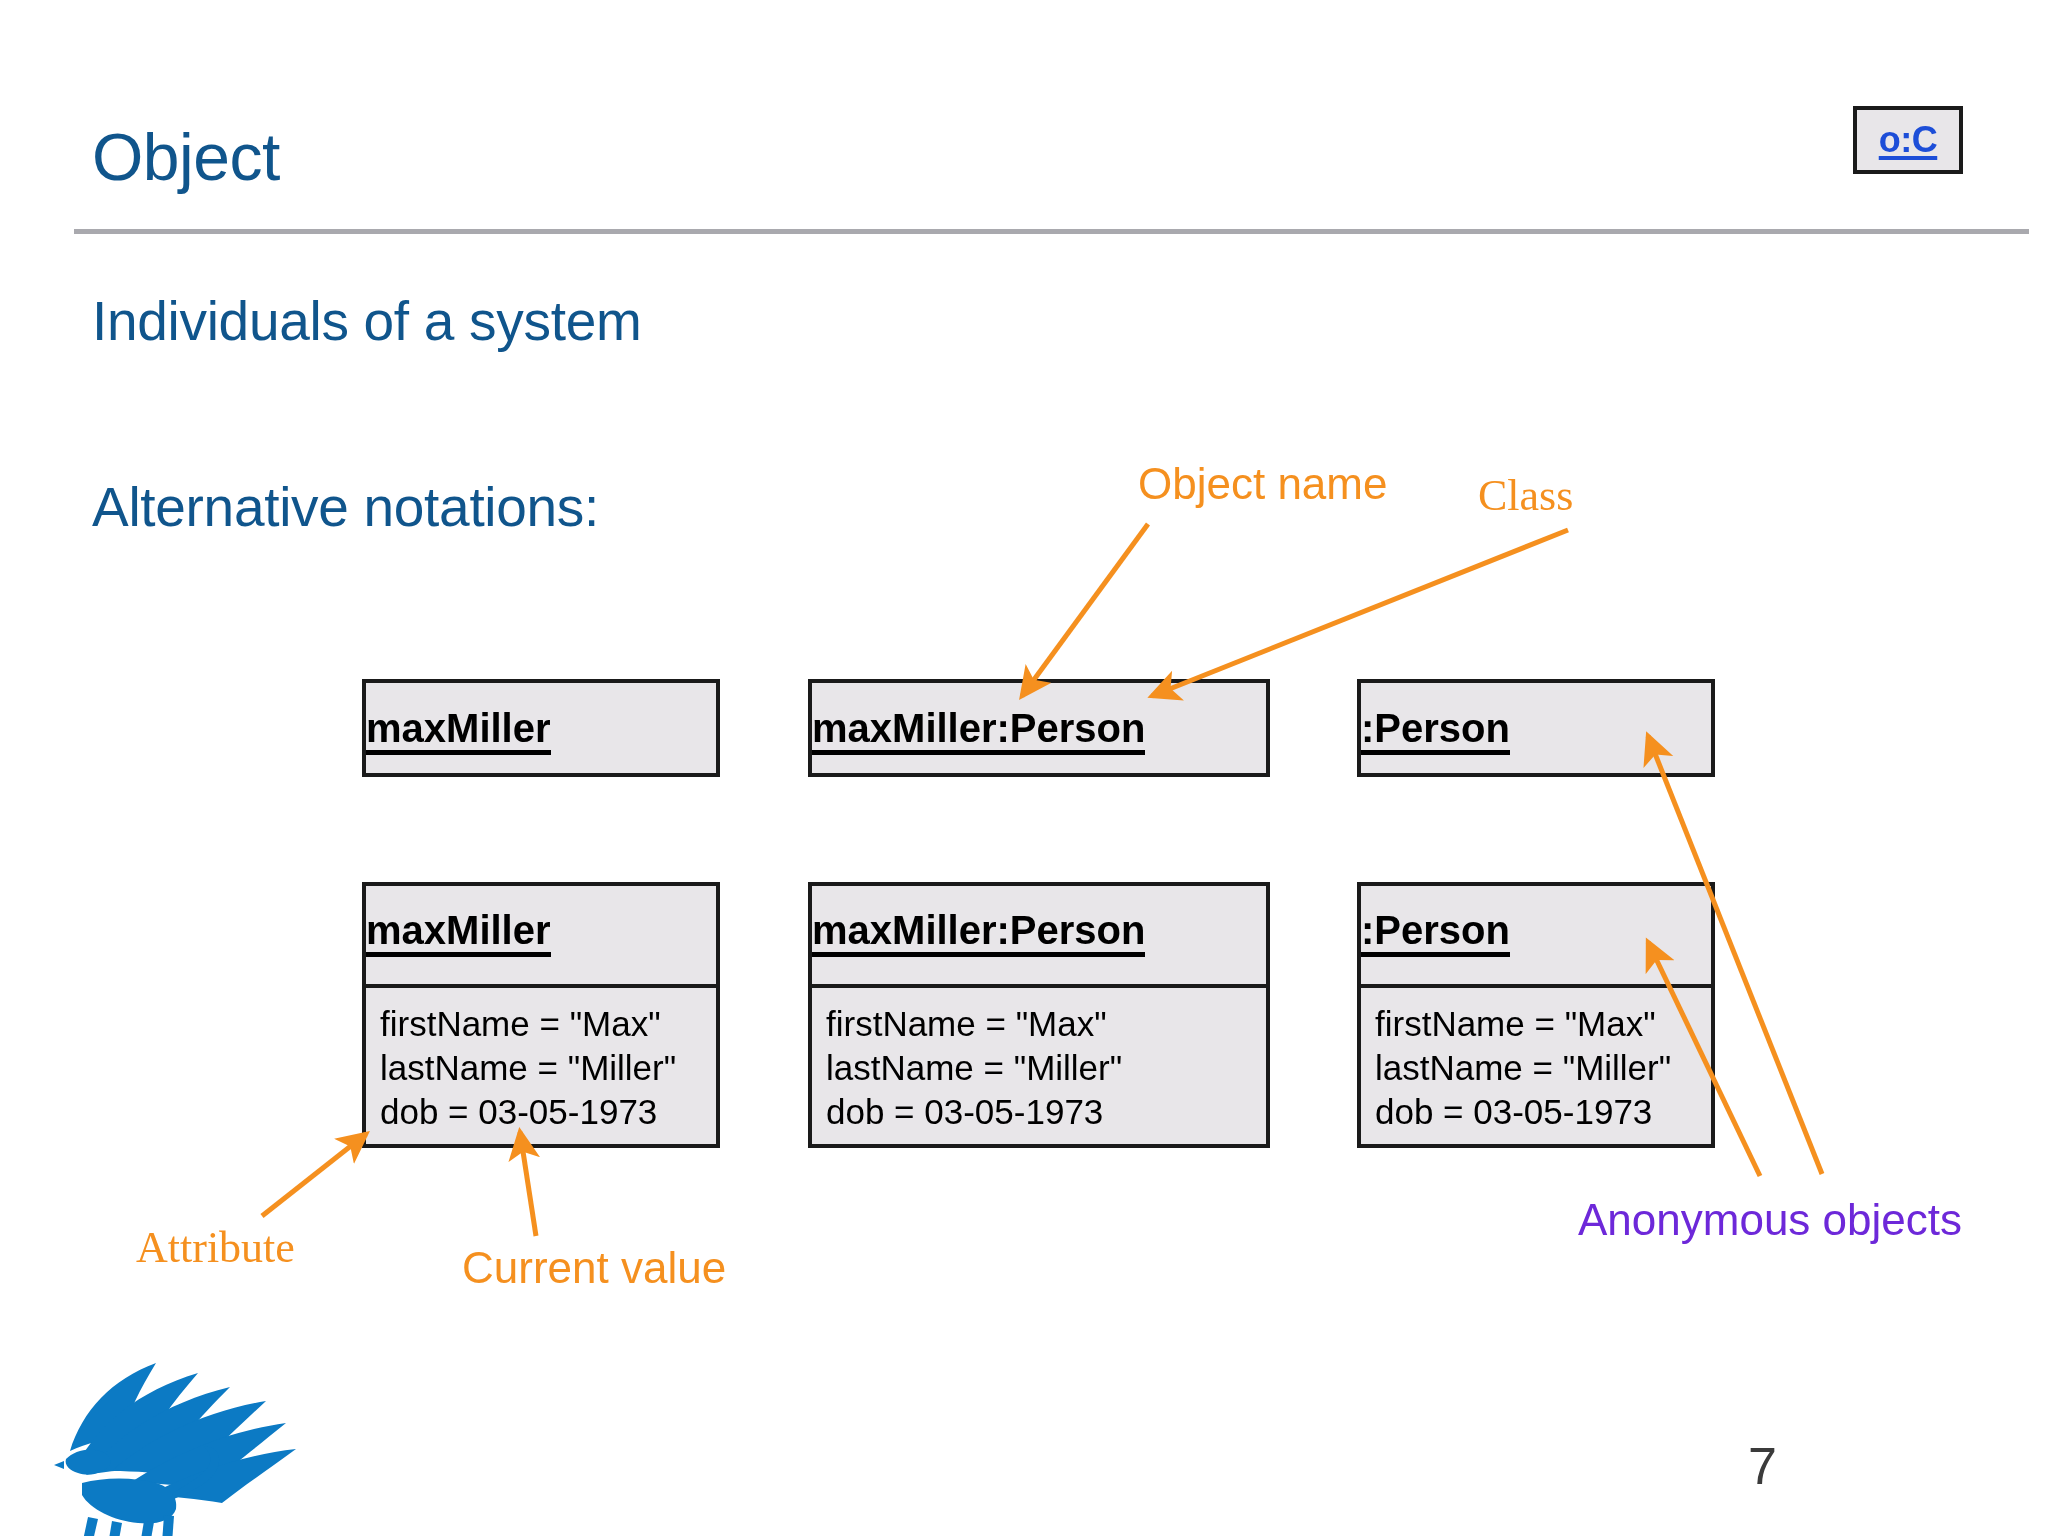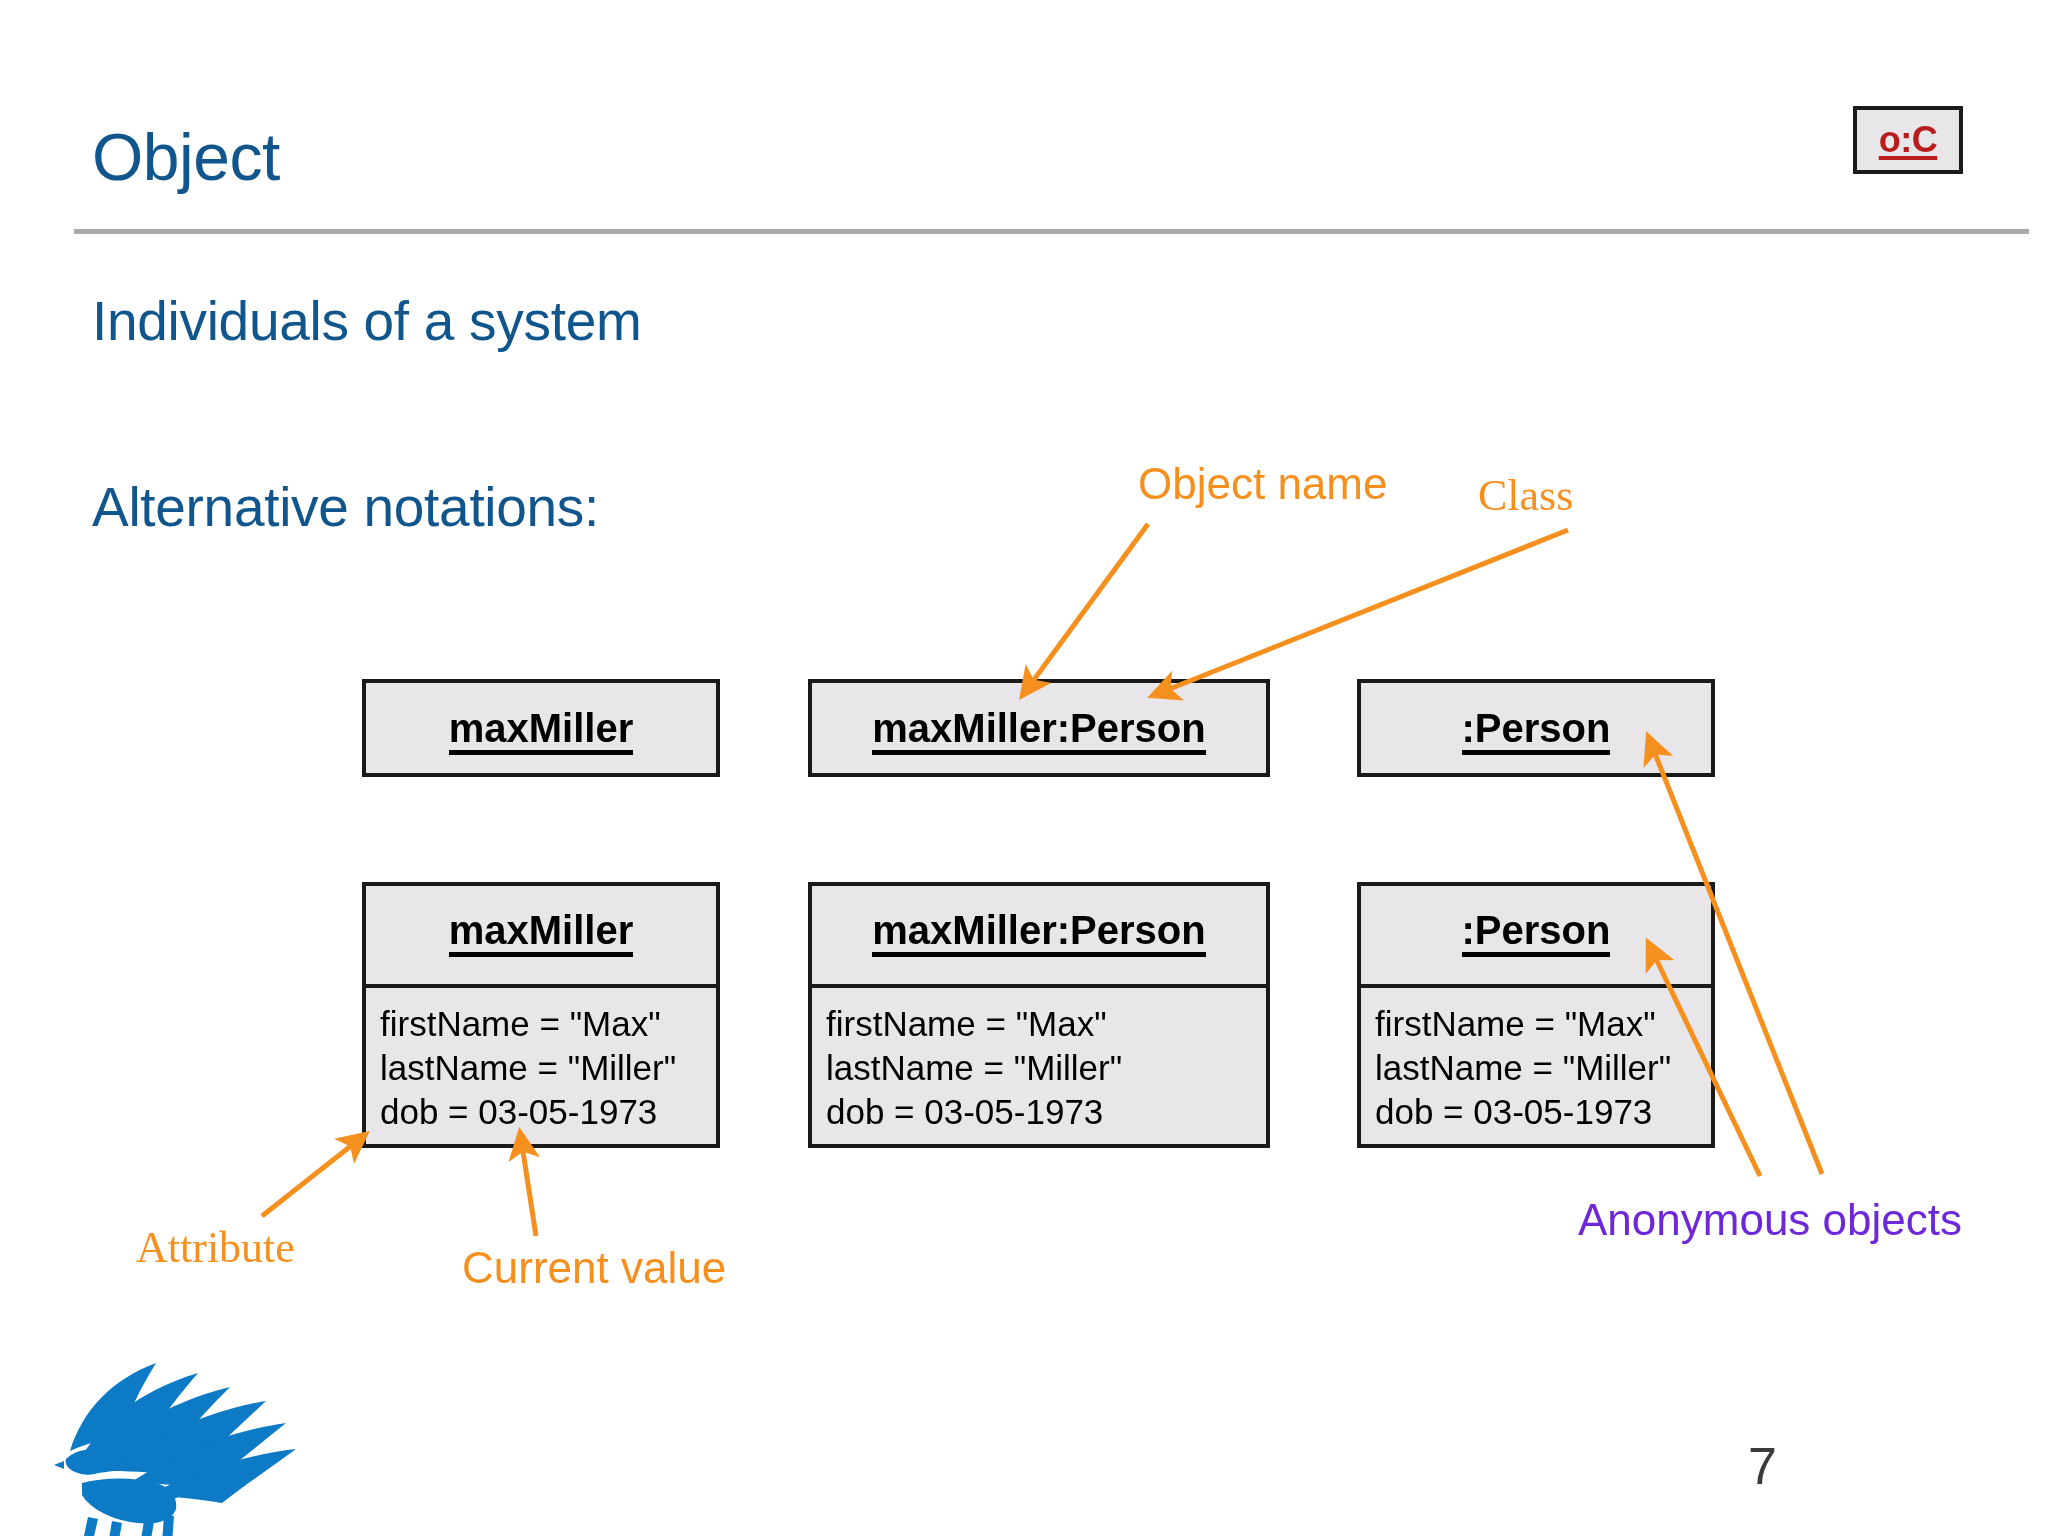--- a/index.html
+++ b/index.html
@@ -51,21 +51,21 @@
     height: 68px;
     background: #e8e6e9;
     border: 4px solid #1a1a1a;
     display: flex;
     align-items: center;
     justify-content: center;
   }
   .oc-badge-text {
     font-size: 36px;
     font-weight: bold;
-    color: #b91c1c;
+    color: #1d4ed8;
     text-decoration: underline;
     text-decoration-thickness: 4px;
     text-underline-offset: 4px;
     letter-spacing: -0.5px;
   }
 
   
   .body-line {
     position: absolute;
     font-size: 55px;
@@ -78,21 +78,21 @@
   .body-line.l1 { left: 92px; top: 270px; }
   .body-line.l2 { left: 92px; top: 456px; }
 
   
   .uml-box {
     position: absolute;
     background: #e8e6e9;
     border: 4px solid #1a1a1a;
   }
   .uml-header {
-    text-align: center;
+    text-align: left;
     font-size: 40px;
     font-weight: bold;
     color: #000000;
     white-space: nowrap;
   }
   .uml-header-inner {
     display: inline-block;
     border-bottom: 5px solid #000000;
     padding-bottom: 1px;
     line-height: 1.05;

